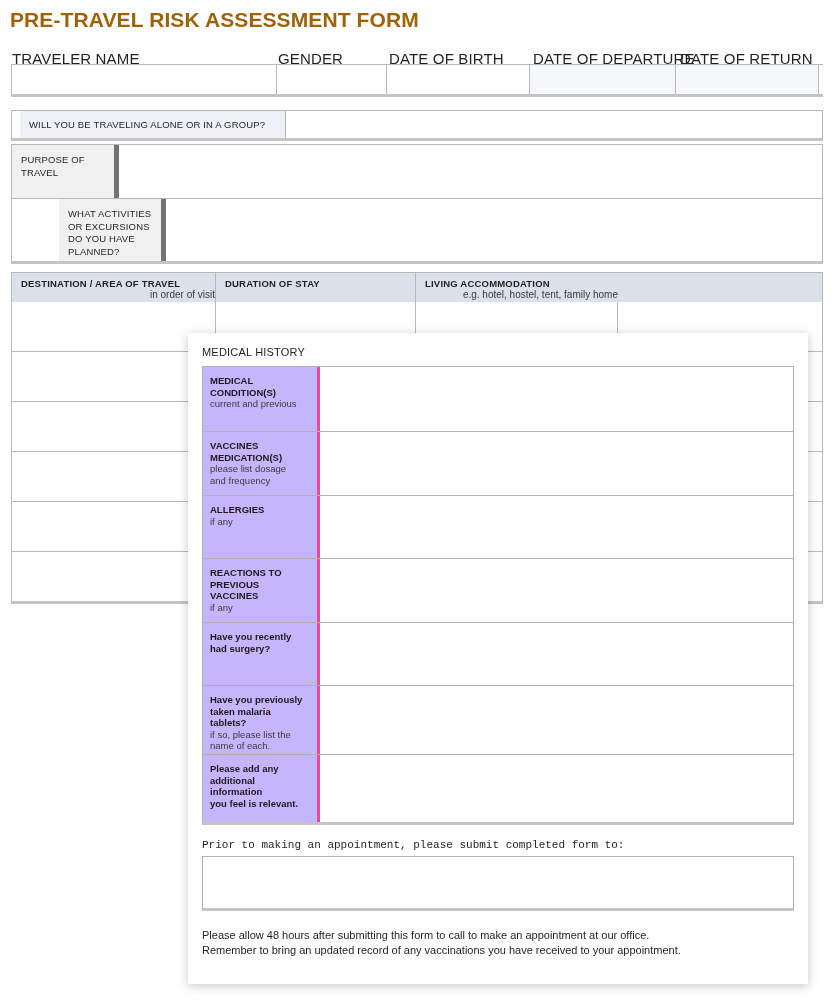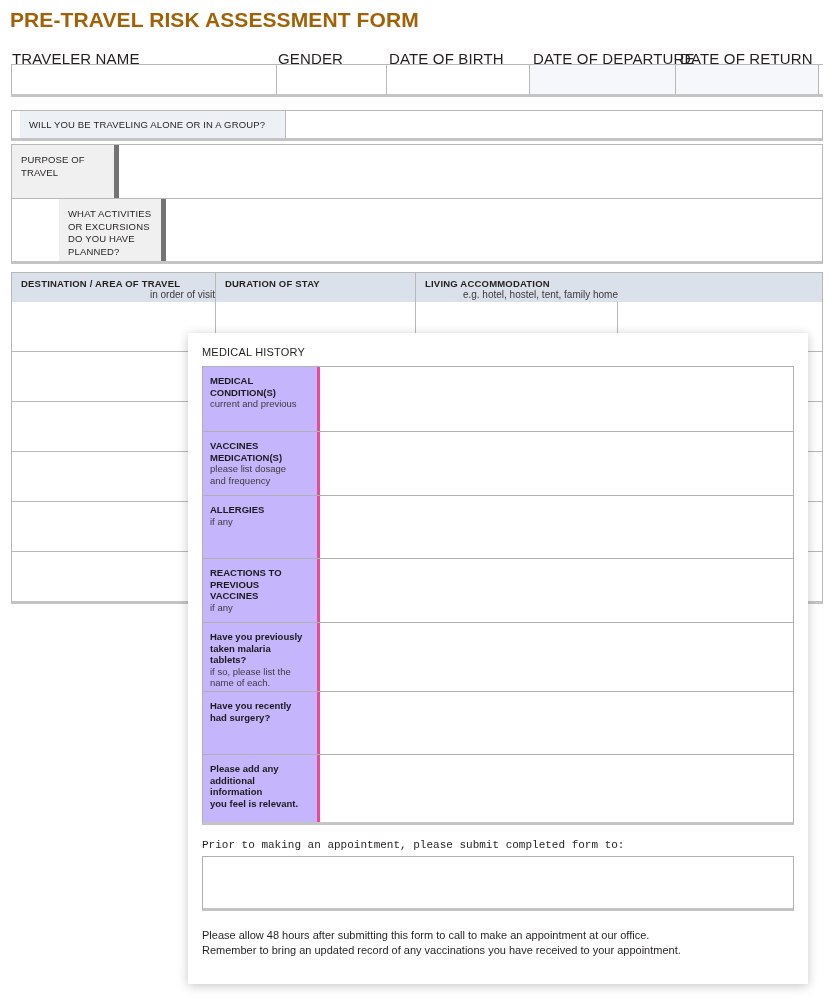--- a/index.html
+++ b/index.html
@@ -392,41 +392,41 @@
             <div>REACTIONS TO</div>
             <div>PREVIOUS VACCINES</div>
           </div>
           <div class="mh-sub">
             <div>if any</div>
           </div>
         </div>
         <div class="mh-value" style="height: 63px;"></div>
       </div>
       <div class="mh-row">
+        <div class="mh-label" style="height: 62px;">
+          <div class="mh-strong">
+            <div>Have you recently</div>
+            <div>had surgery?</div>
+          </div>
+        </div>
+        <div class="mh-value" style="height: 62px;"></div>
+      </div>
+      <div class="mh-row">
         <div class="mh-label" style="height: 68px;">
           <div class="mh-strong">
             <div>Have you previously</div>
             <div>taken malaria</div>
             <div>tablets?</div>
           </div>
           <div class="mh-sub">
             <div>if so, please list the</div>
             <div>name of each.</div>
           </div>
         </div>
         <div class="mh-value" style="height: 68px;"></div>
-      </div>
-      <div class="mh-row">
-        <div class="mh-label" style="height: 62px;">
-          <div class="mh-strong">
-            <div>Have you recently</div>
-            <div>had surgery?</div>
-          </div>
-        </div>
-        <div class="mh-value" style="height: 62px;"></div>
       </div>
       <div class="mh-row">
         <div class="mh-label" style="height: 67px;">
           <div class="mh-strong">
             <div>Please add any</div>
             <div>additional information</div>
             <div>you feel is relevant.</div>
           </div>
         </div>
         <div class="mh-value" style="height: 67px;"></div>

